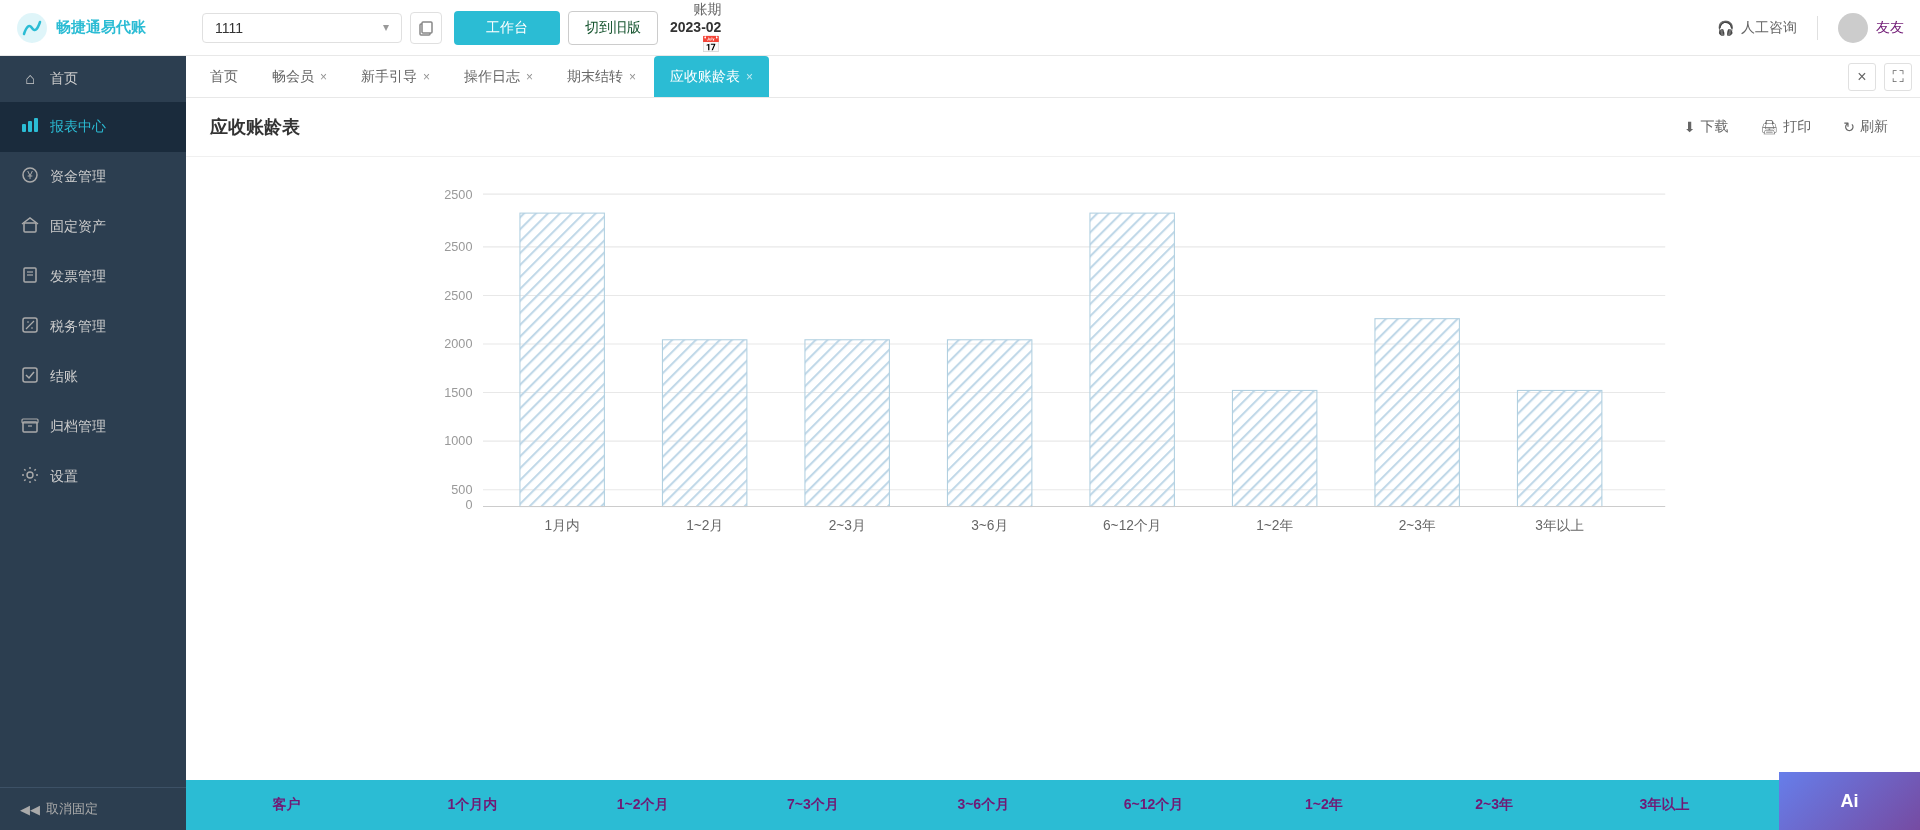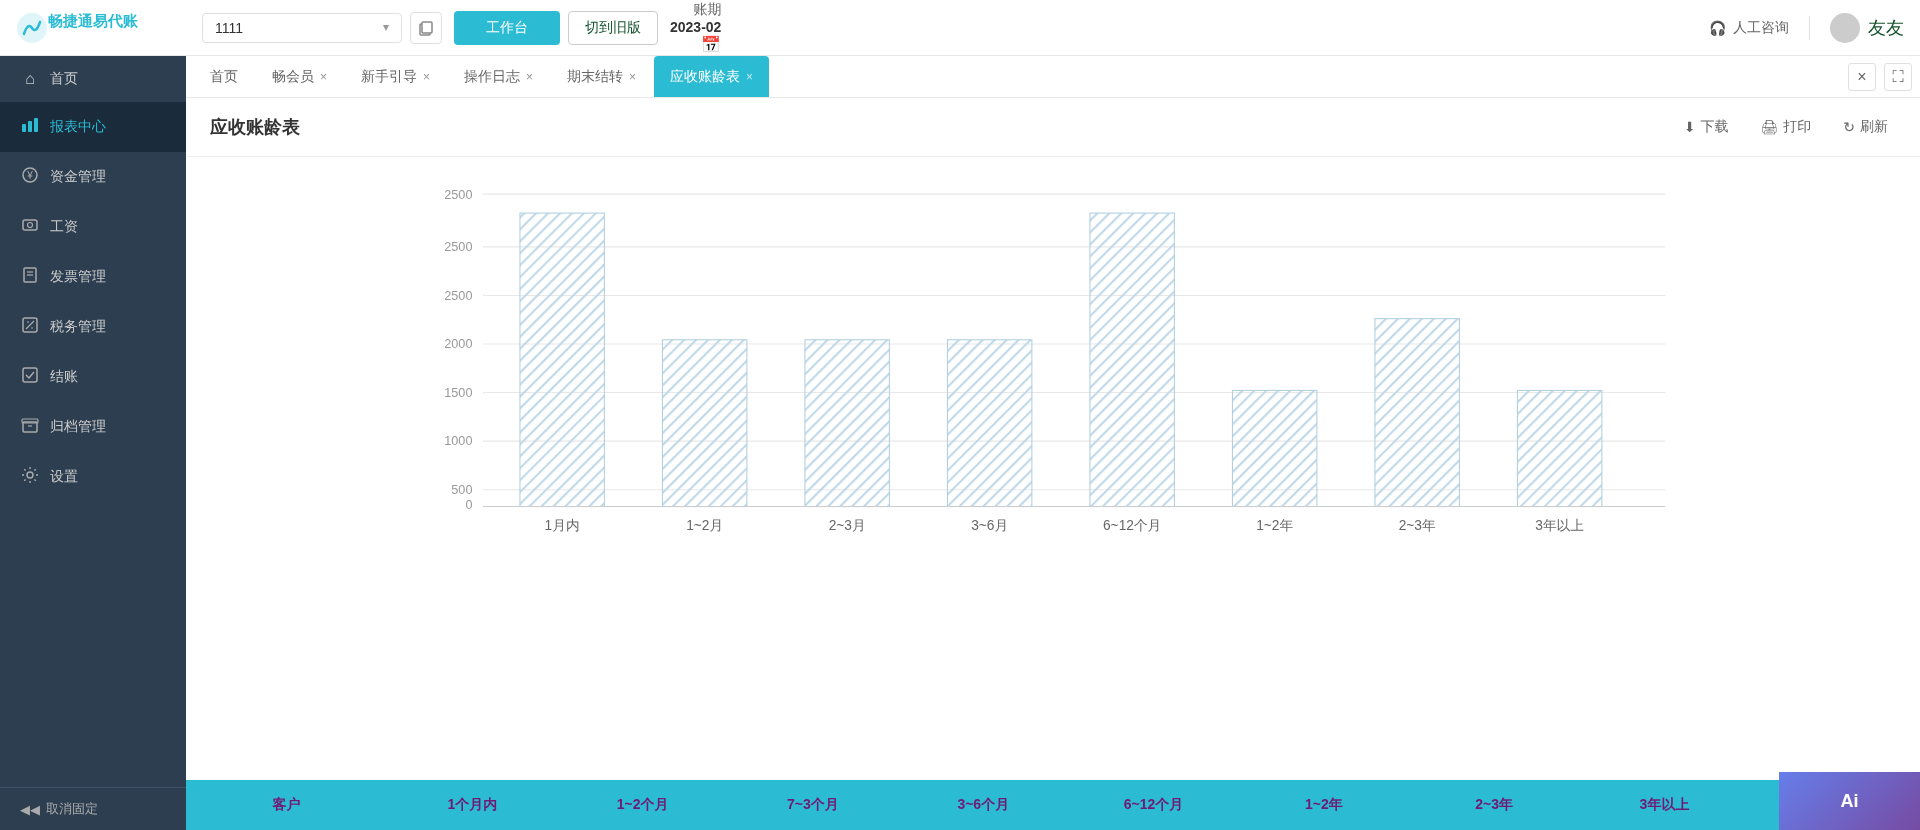--- a/index.html
+++ b/index.html
@@ -12,21 +12,22 @@
       display: flex;
       align-items: center;
       padding: 0 16px;
       border-bottom: 1px solid #e8e8e8;
       flex-shrink: 0;
       z-index: 10;
     }
     .logo-area {
       width: 186px;
       display: flex;
-      align-items: flex-start;
+      align-items: center;
+      gap: 8px;
       flex-shrink: 0;
     }
     .logo-icon {
       width: 32px;
       height: 32px;
     }
     .logo-text {
       font-size: 15px;
       color: #2bbcd4;
       font-weight: bold;
@@ -108,21 +109,21 @@
       align-items: center;
       gap: 8px;
       cursor: pointer;
     }
     .avatar {
       width: 30px;
       height: 30px;
       background: #ccc;
       border-radius: 50%;
     }
-    .username { color: #14532d; font-size: 18px; }
+    .username { color: #701a75; font-size: 14px; }
 
     
     .main-layout {
       display: flex;
       flex: 1;
       overflow: hidden;
     }
 
     
     .sidebar {
@@ -377,25 +378,25 @@
         <svg width="18" height="18" viewBox="0 0 18 18">
             <circle cx="9" cy="9" r="7" stroke="#aaa" stroke-width="1.5" fill="none"></circle>
             <text x="9" y="13" text-anchor="middle" font-size="10" fill="#aaa">¥</text>
           </svg>
       </span>
       <span class="sidebar-label">资金管理</span>
     </div>
     <div class="sidebar-item">
       <span class="sidebar-icon">
         <svg width="18" height="18" viewBox="0 0 18 18">
-            <rect x="2" y="4" width="14" height="10" rx="2" stroke="#aaa" stroke-width="1.5" fill="none"></rect>
-            <circle cx="9" cy="9" r="2.5" stroke="#aaa" stroke-width="1.2" fill="none"></circle>
-          </svg>
-      </span>
-      <span class="sidebar-label">工资</span>
+            <rect x="3" y="7" width="12" height="9" rx="1" stroke="#aaa" stroke-width="1.5" fill="none"></rect>
+            <path d="M1 8 L9 2 L17 8" stroke="#aaa" stroke-width="1.5" fill="none"></path>
+          </svg>
+      </span>
+      <span class="sidebar-label">固定资产</span>
     </div>
     <div class="sidebar-item">
       <span class="sidebar-icon">
         <svg width="18" height="18" viewBox="0 0 18 18">
             <rect x="3" y="2" width="12" height="14" rx="1" stroke="#aaa" stroke-width="1.5" fill="none"></rect>
             <line x1="6" y1="6" x2="12" y2="6" stroke="#aaa" stroke-width="1.2"></line>
             <line x1="6" y1="9" x2="12" y2="9" stroke="#aaa" stroke-width="1.2"></line>
           </svg>
       </span>
       <span class="sidebar-label">发票管理</span>

